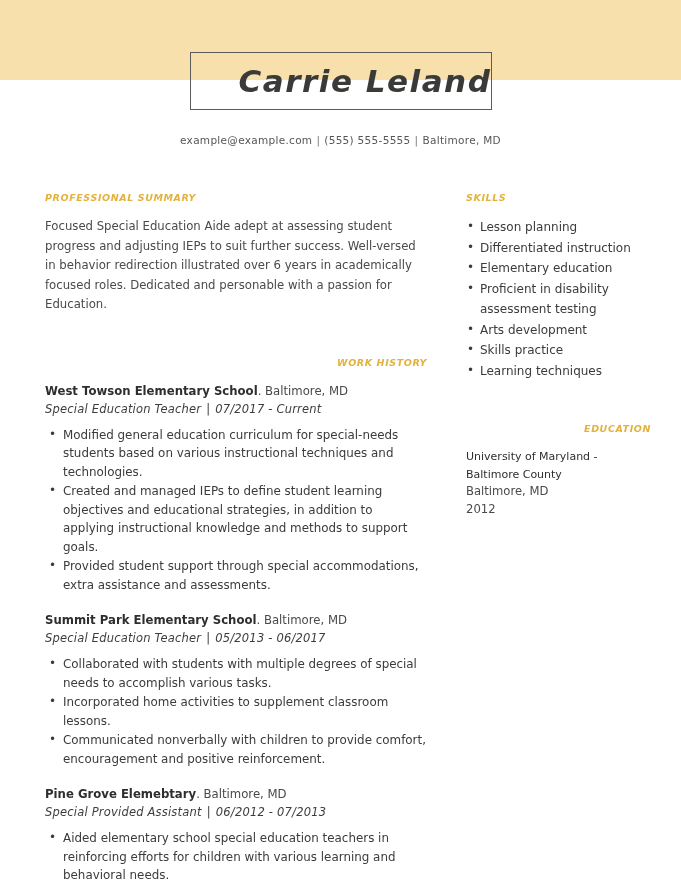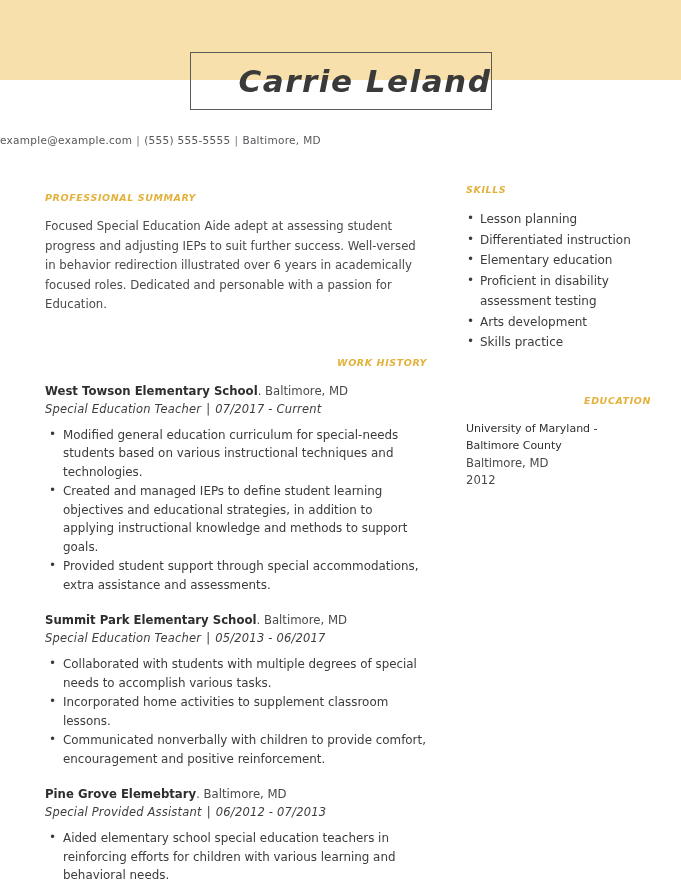--- a/index.html
+++ b/index.html
@@ -70,40 +70,41 @@
     justify-content: center;
     z-index: 2;
     margin-left: 24px;
   }
 
   .contact-line {
     position: absolute;
     top: 134px;
     left: 0;
     width: 681px;
+    text-align: center;
     font-size: 10.5px;
     color: #56565a;
     letter-spacing: 0.3px;
   }
   .contact-sep {
     padding: 0 4px;
     color: #7a7a7e;
   }
 
   
   .col-left {
     position: absolute;
     left: 45px;
     top: 192px;
     width: 382px;
   }
   .col-right {
     position: absolute;
     left: 466px;
-    top: 184px;
+    top: 192px;
     width: 185px;
   }
 
   .section-head {
     font-family: "DejaVu Sans", sans-serif;
     font-style: italic;
     font-weight: bold;
     font-size: 9.5px;
     letter-spacing: 0.6px;
     color: #e3b23c;
@@ -287,20 +288,21 @@
 <div class="col-right">
 
   <h2 class="section-head">SKILLS</h2>
   <ul class="skill-list">
     <li>Lesson planning</li>
     <li>Differentiated instruction</li>
     <li>Elementary education</li>
     <li>Proficient in disability assessment testing</li>
     <li>Arts development</li>
     <li>Skills practice</li>
+    <li>Learning techniques</li>
   </ul>
 
   <h2 class="section-head spaced-top">EDUCATION</h2>
 
   <div class="edu-block">
     <div class="edu-school">University of Maryland - Baltimore County</div>
     <div class="edu-line">Baltimore, MD</div>
     <div class="edu-line">2012</div>
   </div>
 

